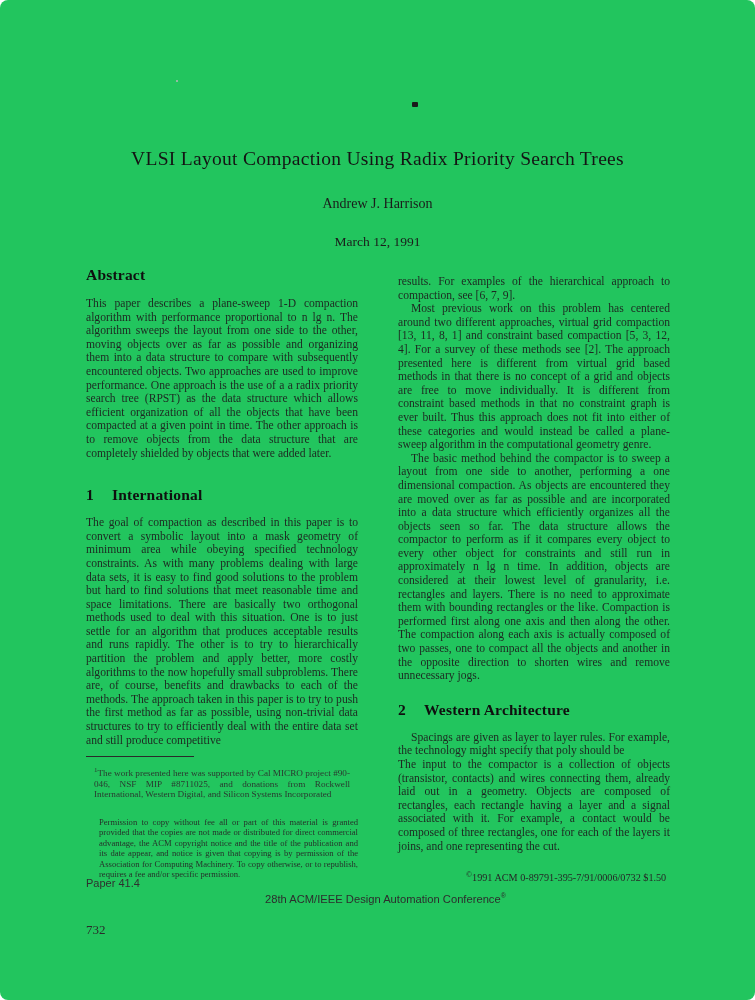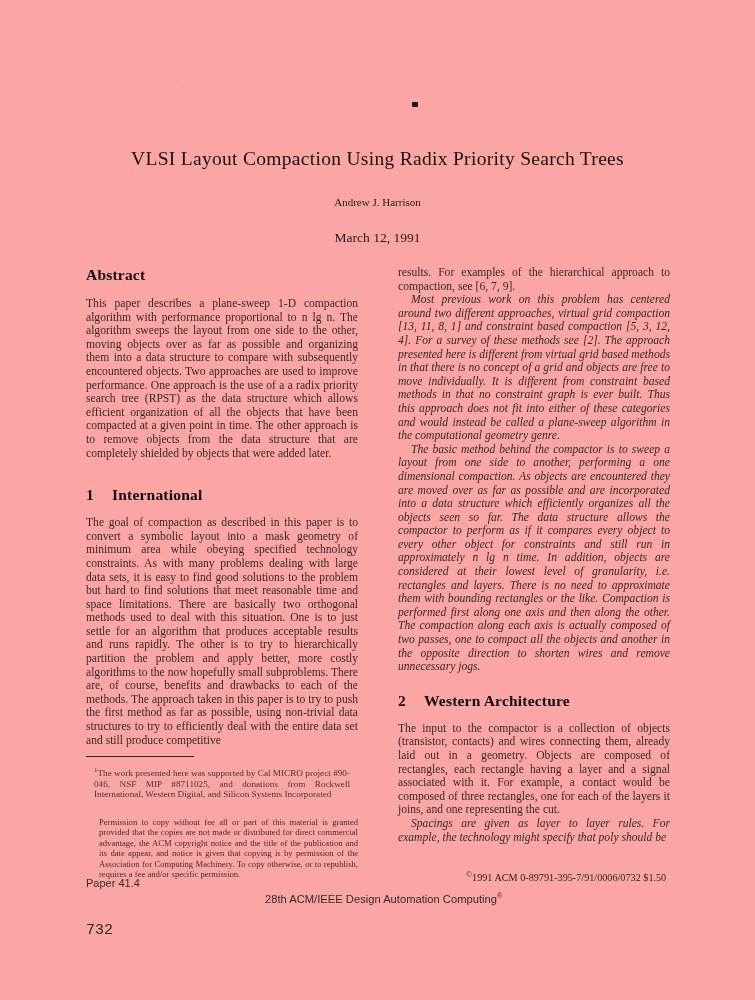--- a/index.html
+++ b/index.html
@@ -11,21 +11,22 @@
     width: 755px;
     height: 1000px;
     position: relative;
     font-family: "Liberation Serif", "DejaVu Serif", serif;
     color: #111111;
     overflow: hidden;
   }
   .page {
     position: absolute;
     inset: 0;
-    background: #fca5a5;
+    background: #22c55e;
+    border-radius: 8px;
   }
   
   .speck {
     position: absolute;
     background: #3b3b3b;
     border-radius: 50%;
   }
   .speck-top { left: 412px; top: 102px; width: 6px; height: 5px; border-radius: 1px; background:#1a1a1a; }
   .speck-left { left: 176px; top: 80px; width: 2px; height: 2px; background: #b9b9b9; }
 
@@ -36,41 +37,41 @@
     text-align: center;
   }
   .doc-title {
     font-size: 19.5px;
     letter-spacing: 0.3px;
     font-weight: 400;
     margin: 0 0 26px 0;
     color: #141414;
   }
   .doc-author {
-    font-size: 11px;
+    font-size: 14px;
     margin: 0 0 22px 0;
     color: #1b1b1b;
   }
   .doc-date {
     font-size: 13.5px;
     margin: 12px;
     color: #1b1b1b;
   }
 
   .columns {
     position: absolute;
     left: 86px;
     top: 266px;
     width: 584px;
   }
   .col {
     width: 272px;
     float: left;
   }
-  .col-right { margin-left: 40px; }
+  .col-right { margin-left: 40px; margin-top: 9px; }
 
   h2.section {
     font-size: 15.5px;
     font-weight: bold;
     margin: 0 0 12px 0;
     color: #0f0f0f;
     letter-spacing: 0.2px;
   }
   h2.section .num {
     display: inline-block;
@@ -82,21 +83,21 @@
     font-size: 11.6px;
     line-height: 13.6px;
     text-align: justify;
     margin: 0;
     color: #1d1d1d;
     text-indent: 0;
     
     opacity: 0.93;
   }
   p.body.indent { text-indent: 13px; }
-  p.body + p.body { margin-top: 0px; font-style: italic; }
+  p.body + p.body { margin-top: 0px; }
 
   .sec-gap { height: 26px; }
   .sec-gap-sm { height: 18px; }
 
   .footnote-rule {
     width: 108px;
     height: 1px;
     background: #2a2a2a;
     margin: 9px 0 5px 0;
   }
@@ -142,22 +143,22 @@
     left: 86px;
     top: 877px;
     font-family: "Liberation Sans", "DejaVu Sans", sans-serif;
     font-size: 11px;
     color: #2f2f2f;
   }
   .page-num {
     position: absolute;
     left: 86px;
     top: 922px;
-    font-family: Liberation Mono, monospace;
-    font-size: 15px;
+    font-family: Liberation Serif, serif;
+    font-size: 13px;
     color: #2b2b2b;
   }
   .copyright {
     position: absolute;
     left: 466px;
     top: 870px;
     font-size: 10.2px;
     color: #262626;
     white-space: nowrap;
   }
@@ -206,30 +207,30 @@
 
       <p class="body">results. For examples of the hierarchical approach to compaction, see [6, 7, 9].</p>
       <p class="body indent">Most previous work on this problem has centered around two different approaches, virtual grid compaction [13, 11, 8, 1] and constraint based compaction [5, 3, 12, 4]. For a survey of these methods see [2]. The approach presented here is different from virtual grid based methods in that there is no concept of a grid and objects are free to move individually. It is different from constraint based methods in that no constraint graph is ever built. Thus this approach does not fit into either of these categories and would instead be called a plane-sweep algorithm in the computational geometry genre.</p>
       <p class="body indent">The basic method behind the compactor is to sweep a layout from one side to another, performing a one dimensional compaction. As objects are encountered they are moved over as far as possible and are incorporated into a data structure which efficiently organizes all the objects seen so far. The data structure allows the compactor to perform as if it compares every object to every other object for constraints and still run in approximately n lg n time. In addition, objects are considered at their lowest level of granularity, i.e. rectangles and layers. There is no need to approximate them with bounding rectangles or the like. Compaction is performed first along one axis and then along the other. The compaction along each axis is actually composed of two passes, one to compact all the objects and another in the opposite direction to shorten wires and remove unnecessary jogs.</p>
 
       <div class="sec-gap-sm"></div>
 
       <h2 class="section">
         <span class="num">2</span><span>Western Architecture</span>
       </h2>
+      <p class="body indent">Spacings are given as layer to layer rules. For example, the technology might specify that poly should be</p>
       <p class="body">The input to the compactor is a collection of objects (transistor, contacts) and wires connecting them, already laid out in a geometry. Objects are composed of rectangles, each rectangle having a layer and a signal associated with it. For example, a contact would be composed of three rectangles, one for each of the layers it joins, and one representing the cut.</p>
-      <p class="body indent">Spacings are given as layer to layer rules. For example, the technology might specify that poly should be</p>
 
     </div>
 
     <div class="clear"></div>
   </div>
 
   <div class="footer"></div>
 
-  <div class="conf-line"><span>28th ACM/IEEE Design Automation Computing</span><sup>®</sup></div>
+  <div class="conf-line"><span>28th ACM/IEEE Design Automation Conference</span><sup>®</sup></div>
 
   <div class="paper-id">Paper 41.4</div>
   <div class="page-num">732</div>
 
   <div class="copyright"><span class="cmark">©</span><span>1991 ACM 0-89791-395-7/91/0006/0732 $1.50</span></div>
 
 </div>
 
 </body></html>

